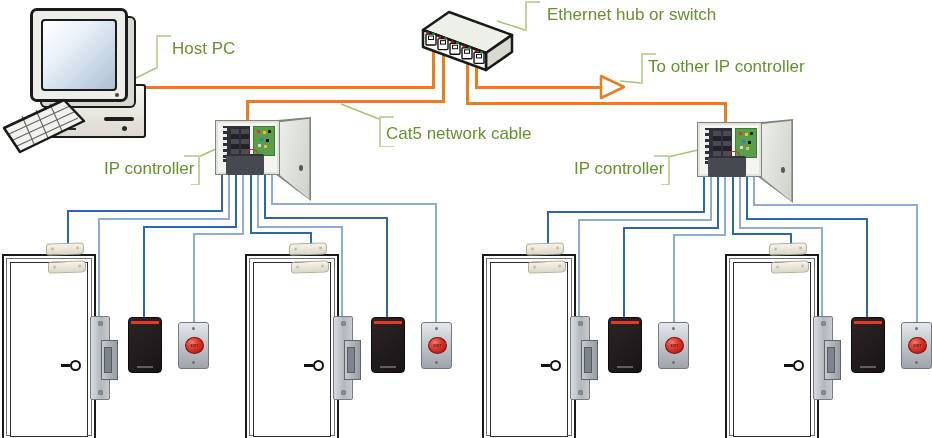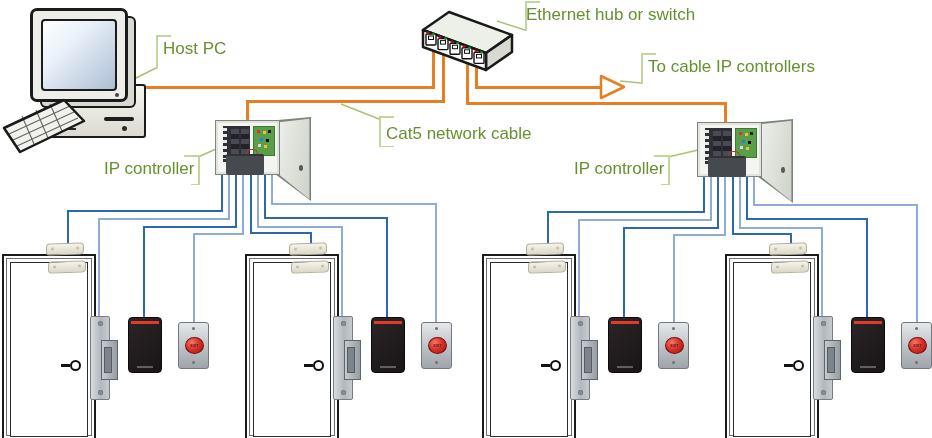--- a/index.html
+++ b/index.html
@@ -195,31 +195,31 @@
           <rect x="2.5" y="4" width="5" height="3.5" fill="none" stroke="#111" stroke-width="1"></rect>
           <circle cx="2" cy="0.8" r="1.4" fill="#b01212"></circle>
           <circle cx="7.5" cy="2" r="1.4" fill="#1b8a1b"></circle>
         </g>
     </g>
   </svg>
 
   <div class="lbl" style="left:156px;top:35px">
     <div class="bv" style="left:0;top:0;height:34px"></div>
     <div class="bh" style="left:0;top:0;width:15px"></div>
-    <span class="txt" style="left:7px;top:5px">Host PC</span>
+    <span class="txt" style="left:16px;top:5px">Host PC</span>
   </div>
   <div class="lbl" style="left:525px;top:1px">
     <div class="bv" style="left:0;top:0;height:30px"></div>
     <div class="bh" style="left:0;top:0;width:15px"></div>
-    <span class="txt" style="left:1px;top:5px">Ethernet hub or switch</span>
+    <span class="txt" style="left:22px;top:5px">Ethernet hub or switch</span>
   </div>
   <div class="lbl" style="left:641px;top:53px">
     <div class="bv" style="left:0;top:0;height:31px"></div>
     <div class="bh" style="left:0;top:0;width:15px"></div>
-    <span class="txt" style="left:7px;top:5px">To cable IP controllers</span>
+    <span class="txt" style="left:7px;top:5px">To other IP controller</span>
   </div>
   <div class="lbl" style="left:379px;top:116px">
     <div class="bv" style="left:0;top:0;height:31px"></div>
     <div class="bh" style="left:0;top:0;width:15px"></div>
     <div class="bh" style="left:0;top:29.5px;width:15px"></div>
     <span class="txt" style="left:7px;top:9px">Cat5 network cable</span>
   </div>
   <div class="lbl" style="left:104px;top:155px">
     <span class="txt" style="left:0;top:5px">IP controller</span>
     <div class="bv" style="left:94px;top:0;height:30px"></div>

